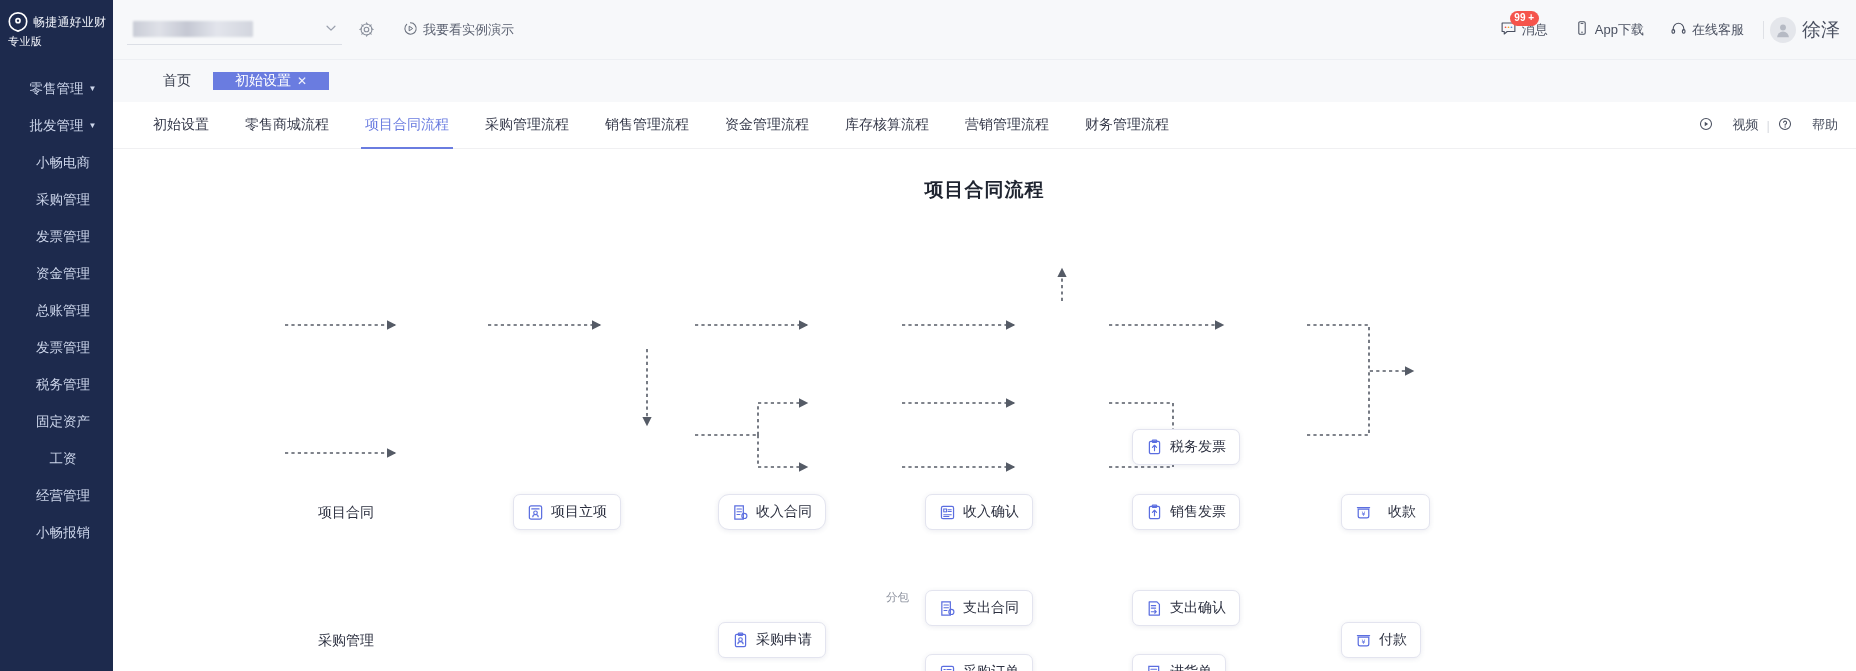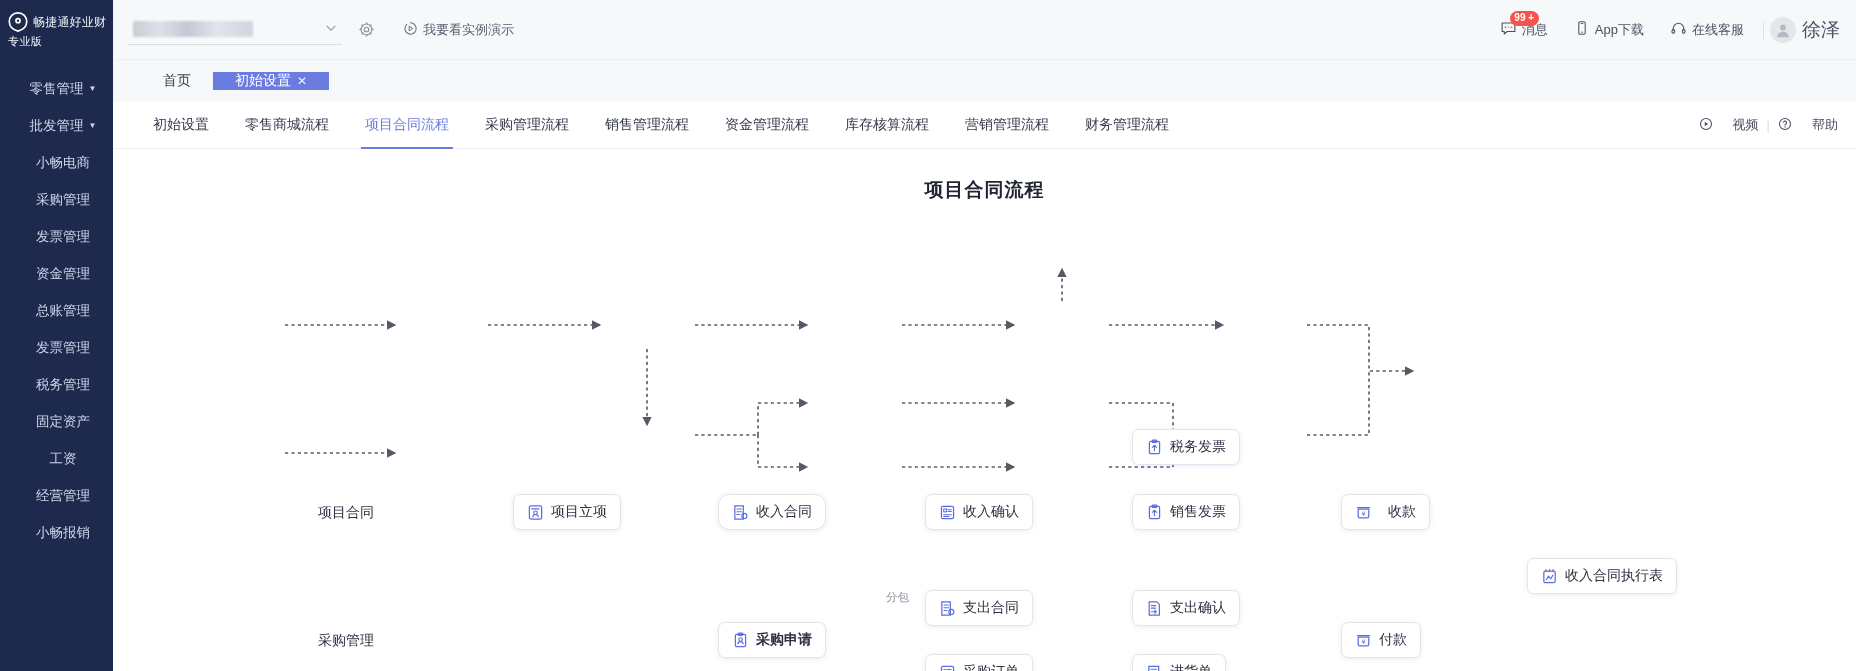--- a/index.html
+++ b/index.html
@@ -504,34 +504,22 @@
           <span class="ic">
             <svg viewBox="0 0 18 18" width="17" height="17">
               <path d="M3.4 5.4 h11.2 v7.2 a2 2 0 0 1 -2 2 h-7.2 a2 2 0 0 1 -2 -2 z" fill="none" stroke="#5b6ee0" stroke-width="1.3"></path>
               <line x1="2.6" y1="3.8" x2="15.4" y2="3.8" stroke="#5b6ee0" stroke-width="1.4" stroke-linecap="round"></line>
               <text x="9" y="12.2" font-size="6.6" fill="#5b6ee0" text-anchor="middle" font-family="DejaVu Sans, sans-serif">¥</text>
             </svg>
           </span>
           <span>收款</span>
         </div>
 
-        <div class="node" style="left:1414px; top:409px;">
-          <span class="ic">
-            <svg viewBox="0 0 18 18" width="17" height="17">
-              <rect x="3" y="3.2" width="12" height="12.4" rx="1.5" fill="none" stroke="#5b6ee0" stroke-width="1.3"></rect>
-              <line x1="5.2" y1="1.6" x2="5.2" y2="4" stroke="#5b6ee0" stroke-width="1.2" stroke-linecap="round"></line>
-              <line x1="9" y1="1.6" x2="9" y2="4" stroke="#5b6ee0" stroke-width="1.2" stroke-linecap="round"></line>
-              <line x1="12.8" y1="1.6" x2="12.8" y2="4" stroke="#5b6ee0" stroke-width="1.2" stroke-linecap="round"></line>
-              <path d="M5.6 12.4 L8 8.6 L10.3 11.4 L12.6 7.6" fill="none" stroke="#5b6ee0" stroke-width="1.2" stroke-linecap="round" stroke-linejoin="round"></path>
-            </svg>
-          </span>
-          <span>收入合同执行表</span>
-        </div>
-
-        <div class="node" style="left:605px; top:473px;font-weight:bold;">
+
+        <div class="node" style="left:605px; top:473px;">
           <span class="ic">
             <svg viewBox="0 0 18 18" width="17" height="17">
               <rect x="3.6" y="2.4" width="10.8" height="13.2" rx="1.5" fill="none" stroke="#5b6ee0" stroke-width="1.3"></rect>
               <rect x="6.6" y="1.2" width="4.8" height="2.4" rx=".8" fill="none" stroke="#5b6ee0" stroke-width="1.2"></rect>
               <circle cx="9" cy="8" r="1.9" fill="none" stroke="#5b6ee0" stroke-width="1.2"></circle>
               <path d="M6.2 13 a2.8 2.8 0 0 1 5.6 0" fill="none" stroke="#5b6ee0" stroke-width="1.2"></path>
             </svg>
           </span>
           <span>采购申请</span>
         </div>

